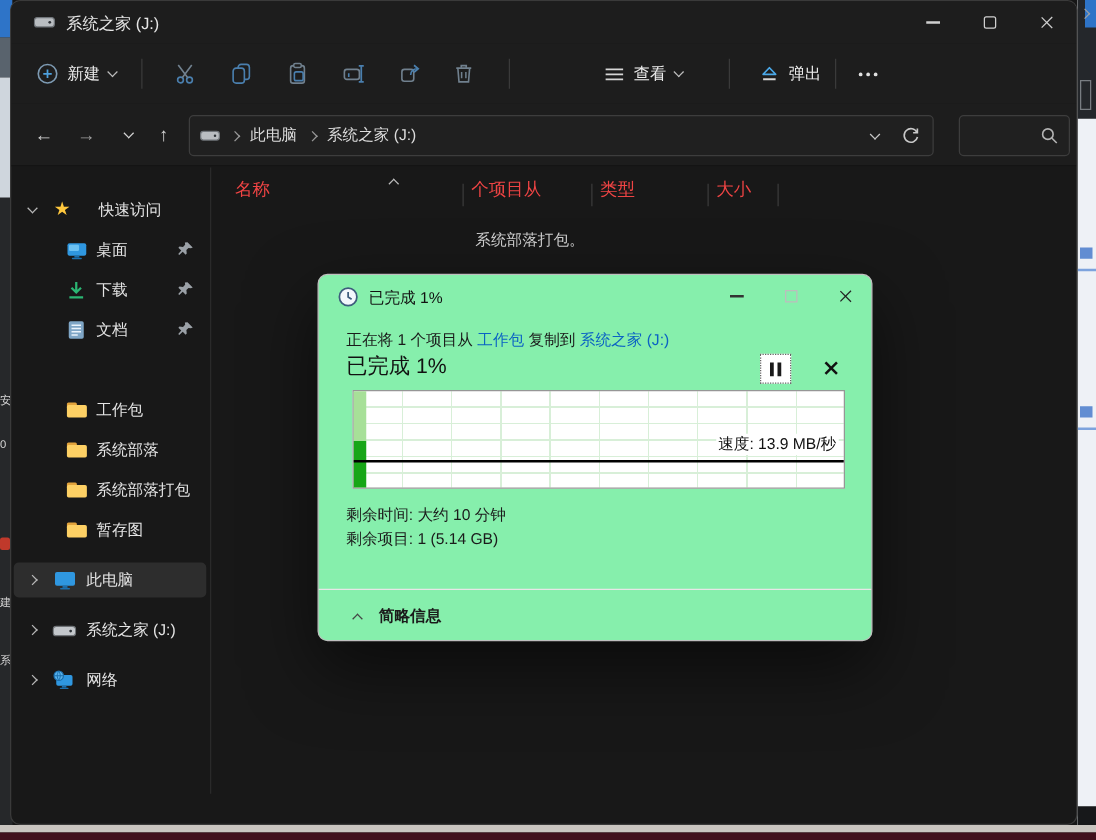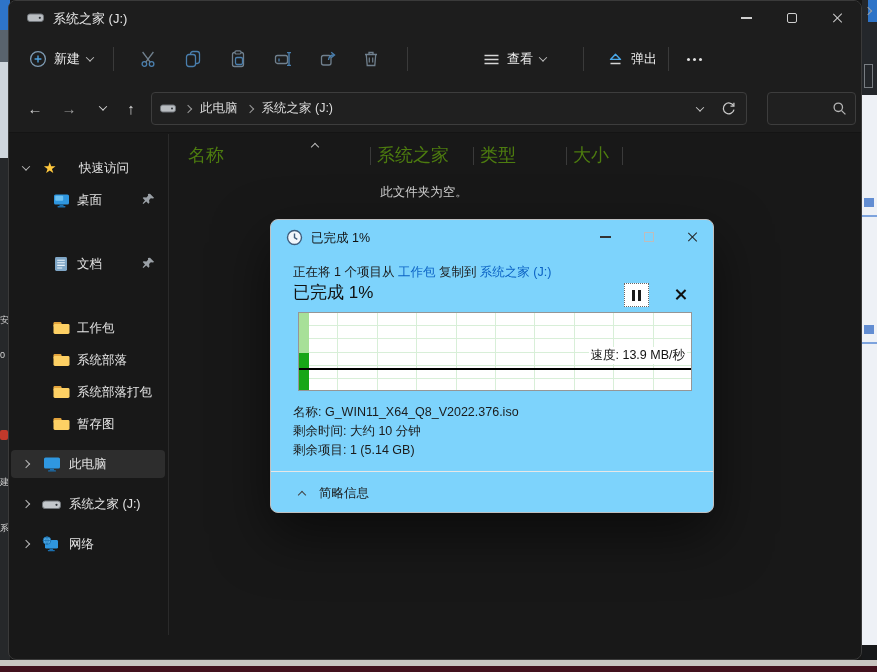--- a/index.html
+++ b/index.html
@@ -71,36 +71,36 @@
   .srow { position:absolute; left:2px; width:154px; height:28px; display:flex; align-items:center; color:#e4e4e4;
           font-size:12.5px; border-radius:4px; }
   .srow.sel { background:#2d2d2d; }
   .srow .sch { position:absolute; left:12px; color:#b8b8b8; }
   .srow .sic { position:absolute; display:flex; }
   .srow .slab { position:absolute; white-space:nowrap; }
   .srow .pin { position:absolute; right:10px; top:7px; }
   .star { color:#ffc83d; font-size:15px; line-height:15px; }
 
   
-  .lhead { position:absolute; top:142px; font-size:18px; color:#4d7c0f; }
+  .lhead { position:absolute; top:142px; font-size:14px; color:#ef4444; }
   .lsep { position:absolute; top:146px; width:1px; height:18px; background:#3a3a3a; }
   .sortcaret { position:absolute; left:303px; top:143px; color:#bbb; }
   .emptymsg { position:absolute; left:320px; top:183px; width:190px; text-align:center; font-size:12.5px; color:#d0d0d0; }
 
   
   .statusbar { position:absolute; left:0; top:634px; width:100%; height:26px; background:#1c1c1c; border-top:1px solid #262626; }
   .statusbar .count { position:absolute; left:12px; top:6px; font-size:12px; color:#cfcfcf; }
   .statusbar .sdiv { position:absolute; left:75px; top:7px; width:1px; height:12px; background:#555; }
   .viewbtn { position:absolute; top:3px; width:24px; height:20px; border-radius:3px; display:flex; align-items:center; justify-content:center; }
   .viewbtn.active { background:#444; }
   .vlines i { display:block; width:13px; height:1.6px; background:#e8e8e8; margin:2px 0; }
   .vbox { width:14px; height:11px; border:2px solid #ececec; border-radius:2px; background:#fdfdfd; }
 
   
-  .dialog { left:270px; top:219px; width:444px; height:294px; background:#7dd3fc; border-radius:8px;
+  .dialog { left:254px; top:219px; width:444px; height:294px; background:#86efac; border-radius:8px;
             border:1px solid #bfbfbf; box-shadow:0 22px 55px rgba(0,0,0,.55); color:#1b1b1b; }
   .dtitlebar { position:absolute; left:0; top:0; width:100%; height:34px; }
   .dtitle { position:absolute; left:40px; top:10px; font-size:12.5px; color:#111; }
   .dicon { position:absolute; left:15px; top:9px; }
   .dctrl { position:absolute; top:0; width:32px; height:34px; display:flex; align-items:center; justify-content:center; }
   .dmin i { display:block; width:11px; height:1.4px; background:#333; }
   .dmax i { display:block; width:10px; height:10px; border:1.2px solid #bdbdbd; }
   .dclose { color:#222; }
   .dline1 { position:absolute; left:22px; top:44px; font-size:12.5px; color:#1a1a1a; }
   .dlink { color:#0b62c4; }
@@ -117,21 +117,21 @@
       repeating-linear-gradient(to right, transparent 0 38.4px, #d8efd8 38.4px 39.4px),
       repeating-linear-gradient(to bottom, transparent 0 12.2px, #d8efd8 12.2px 13.2px);
   }
   .graph .fill { position:absolute; left:0; top:0; width:10px; height:100%;
       background:linear-gradient(to bottom, #a7e098 0 52%, #17a617 52% 100%); }
   .graph .baseline { position:absolute; left:0; top:55px; width:100%; height:2px; background:#000; }
   .graph .speed { position:absolute; right:4px; top:34px; font-size:12.5px; color:#111; background:#fff; padding:0 2px; }
 
   .ddetails { position:absolute; left:22px; top:183px; font-size:12.5px; color:#1b1b1b; line-height:19px; }
   .ddiv { position:absolute; left:0; top:251px; width:100%; height:1px; background:#e7e7e7; }
-  .dfooter { position:absolute; left:0; top:252px; width:100%; height:42px; }
+  .dfooter { position:absolute; left:0; top:252px; width:100%; height:42px;font-weight:bold; }
   .dfooter .fch { position:absolute; left:28px; top:20px; color:#444; }
   .dfooter .flab { position:absolute; left:48px; top:13px; font-size:12.5px; color:#1b1b1b; }
 
   svg { display:block; }
 </style>
 </head>
 <body>
 
 <div class="stage">
 
@@ -332,20 +332,34 @@
           </svg>
       </span>
       <span class="slab" style="left:66px">桌面</span>
       <span class="pin">
         <svg width="13" height="13" viewBox="0 0 13 13">
             <path d="M8 .8l4.2 4.2-1.5.5-1.9-.2-1.7 1.7.3 2.8-.9.9-2.3-2.3L1.4 11l-.8-.8 2.4-2.8L.7 5.1l.9-.9 2.8.3L6.1 2.8 5.9.9z" fill="#9aa0a6"></path>
           </svg>
       </span>
     </div>
 
+    <div class="srow" style="top:217px">
+      <span class="sic" style="left:42px">
+        <svg width="16" height="16" viewBox="0 0 16 16">
+            <path d="M8 1.5v8M4.2 6.2L8 10l3.8-3.8" fill="none" stroke="#2bb673" stroke-width="1.8"></path>
+            <path d="M2.5 13.8h11" stroke="#2bb673" stroke-width="1.8"></path>
+          </svg>
+      </span>
+      <span class="slab" style="left:66px">下载</span>
+      <span class="pin">
+        <svg width="13" height="13" viewBox="0 0 13 13">
+            <path d="M8 .8l4.2 4.2-1.5.5-1.9-.2-1.7 1.7.3 2.8-.9.9-2.3-2.3L1.4 11l-.8-.8 2.4-2.8L.7 5.1l.9-.9 2.8.3L6.1 2.8 5.9.9z" fill="#9aa0a6"></path>
+          </svg>
+      </span>
+    </div>
 
     <div class="srow" style="top:249px">
       <span class="sic" style="left:43px">
         <svg width="14" height="16" viewBox="0 0 14 16">
             <rect x="1" y="1" width="12" height="14" rx="1.4" fill="#7fa6c6"></rect>
             <path d="M3.2 4.2h7.6M3.2 6.8h7.6M3.2 9.4h7.6M3.2 12h5" stroke="#eaf3fb" stroke-width="1.1"></path>
           </svg>
       </span>
       <span class="slab" style="left:66px">文档</span>
       <span class="pin">
@@ -427,28 +441,28 @@
             <circle cx="5" cy="4.6" r="3.8" fill="#57b1ea" stroke="#1b6fae" stroke-width="0.9"></circle>
             <path d="M1.3 4.6h7.4M5 .9c-1.6 2.4-1.6 5 0 7.4M5 .9c1.6 2.4 1.6 5 0 7.4" fill="none" stroke="#1b6fae" stroke-width="0.8"></path>
           </svg>
       </span>
       <span class="slab" style="left:58px">网络</span>
     </div>
 
     <span class="sortcaret chv up"></span>
     <div class="lhead" style="left:179px">名称</div>
     <div class="lsep" style="left:361px"></div>
-    <div class="lhead" style="left:368px">系统之家</div>
+    <div class="lhead" style="left:368px">个项目从</div>
     <div class="lsep" style="left:464px"></div>
     <div class="lhead" style="left:471px">类型</div>
     <div class="lsep" style="left:557px"></div>
     <div class="lhead" style="left:564px">大小</div>
     <div class="lsep" style="left:613px"></div>
 
-    <div class="emptymsg">此文件夹为空。</div>
+    <div class="emptymsg">系统部落打包。</div>
 
   </div>
 
   <div class="abs dialog">
     <div class="dtitlebar">
       <span class="dicon">
         <svg width="17" height="17" viewBox="0 0 17 17">
             <circle cx="8.5" cy="8.5" r="7" fill="#f2f7fc" stroke="#3e5d7d" stroke-width="1.4"></circle>
             <path d="M8.5 4.6v4l2.8 1.8" fill="none" stroke="#3e5d7d" stroke-width="1.4"></path>
           </svg>
@@ -479,21 +493,20 @@
       </div>
     <span class="cancelx"></span>
 
     <div class="graph">
       <div class="fill"></div>
       <div class="baseline"></div>
       <span class="speed">速度: 13.9 MB/秒</span>
     </div>
 
     <div class="ddetails">
-      <div>名称: G_WIN11_X64_Q8_V2022.376.iso</div>
       <div>剩余时间: 大约 10 分钟</div>
       <div>剩余项目: 1 (5.14 GB)</div>
     </div>
 
     <div class="ddiv"></div>
     <div class="dfooter">
       <span class="fch chv up"></span>
       <span class="flab">简略信息</span>
     </div>
   </div>

